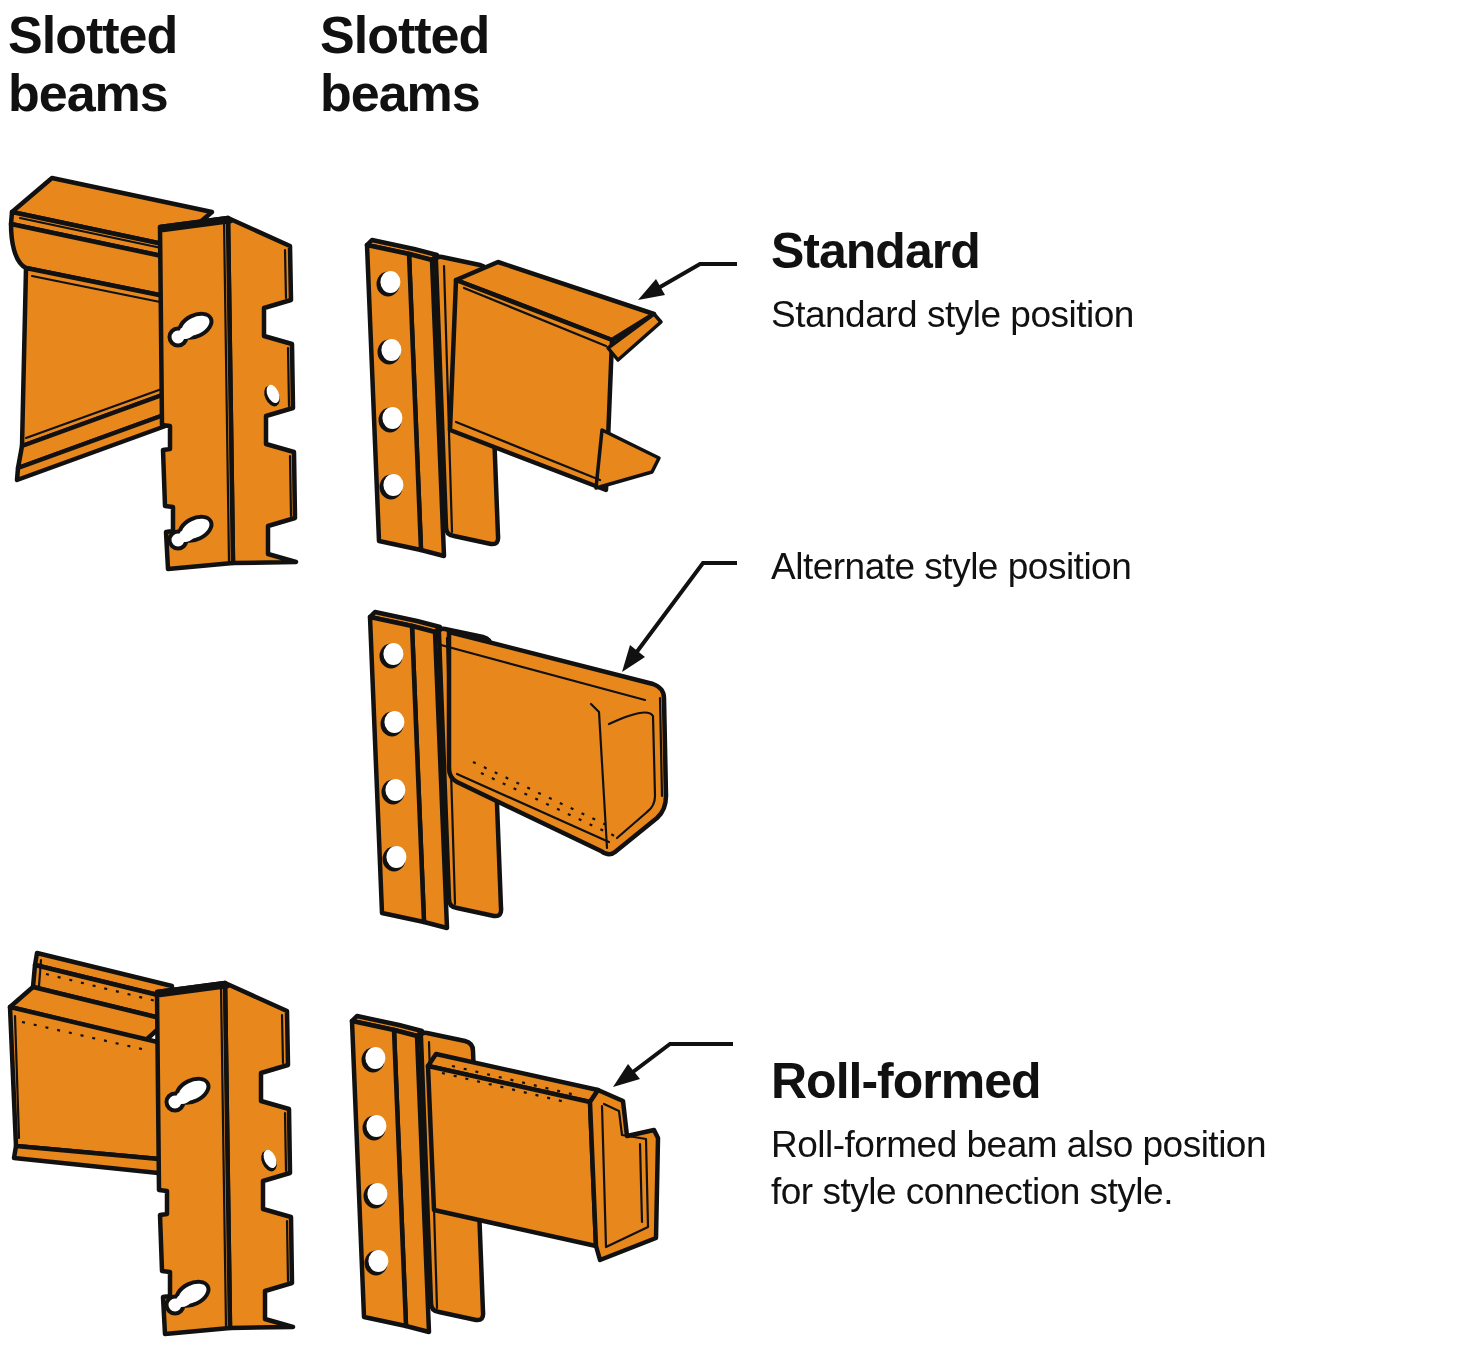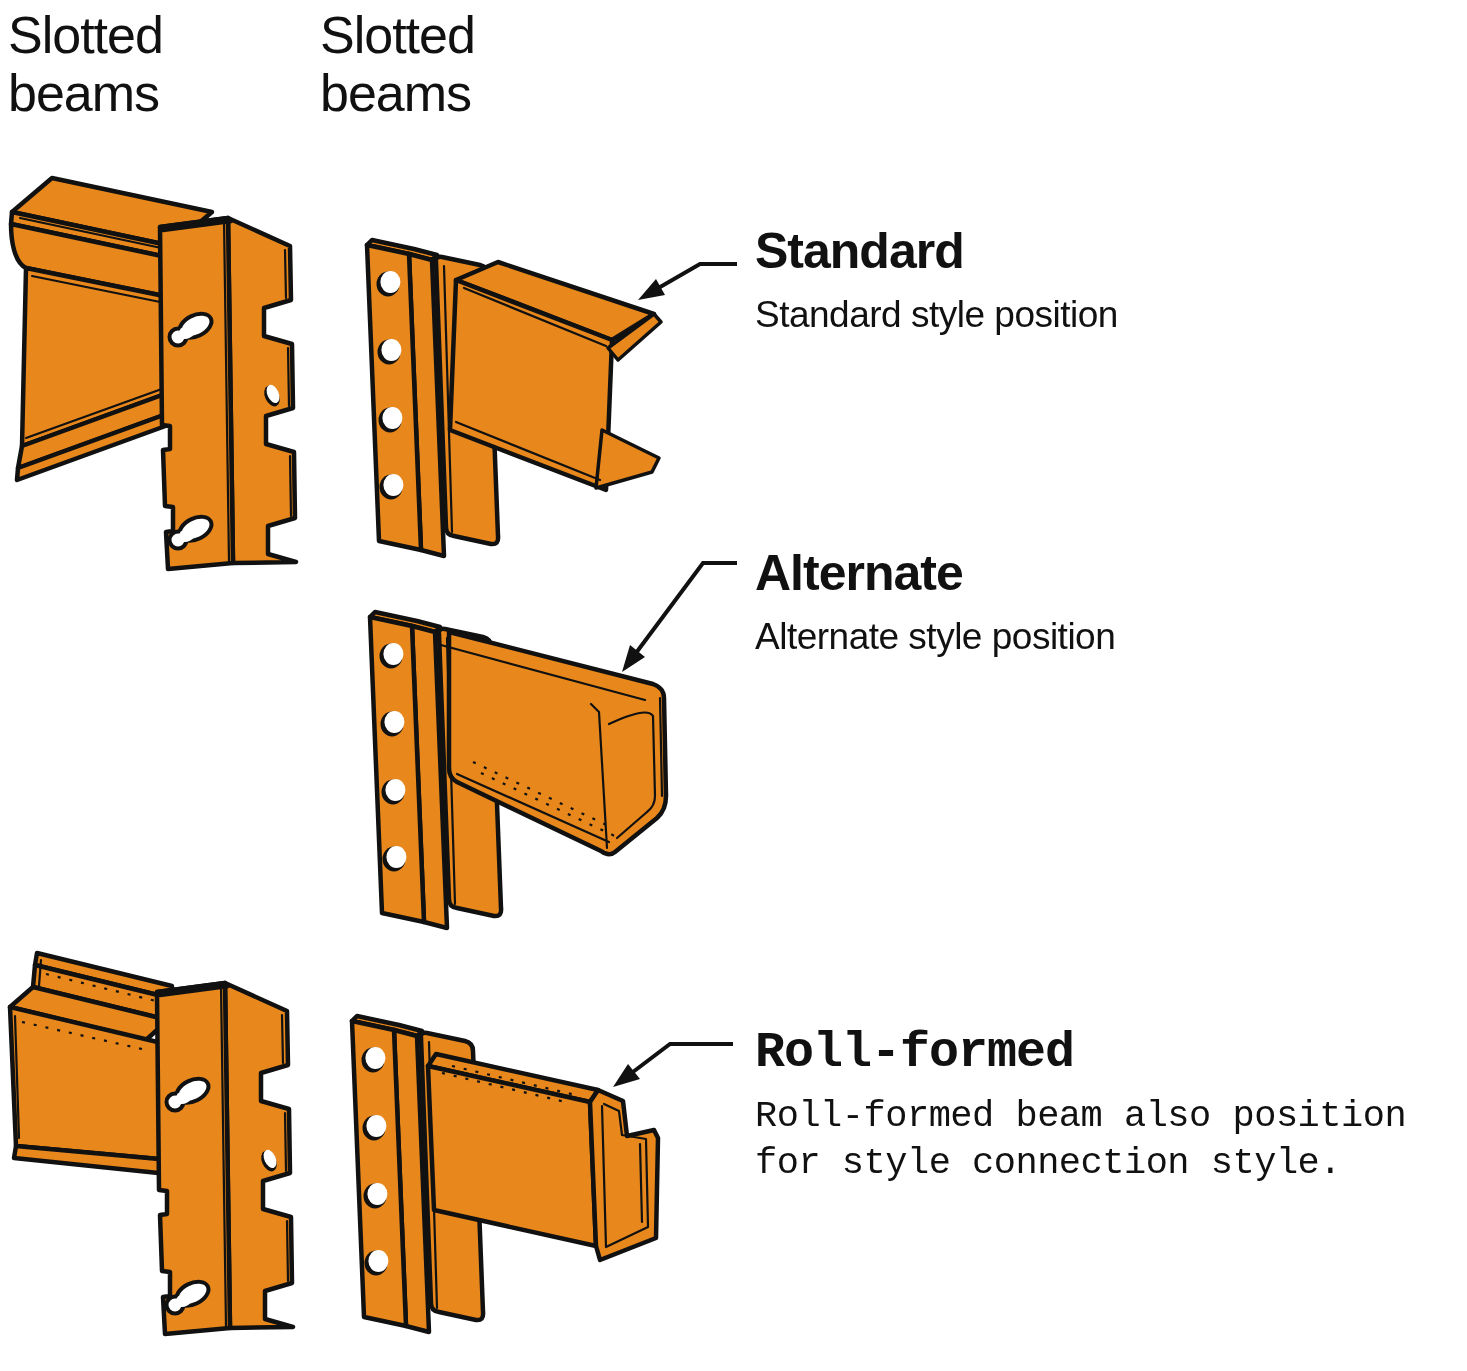--- a/index.html
+++ b/index.html
@@ -1,21 +1,21 @@
 <!DOCTYPE html>
 <html style="--orange: #E8881C; --ink: #111111;"><head>
 <meta charset="utf-8">
 <style>
   :root { --orange:#E8881C; --ink:#111111; }
   * { margin:0; padding:0; box-sizing:border-box; }
   html,body { width:1467px; height:1371px; background:#ffffff; overflow:hidden;
               font-family:"Liberation Sans", sans-serif; color:var(--ink); }
   .abs { position:absolute; }
-  .col-head { font-size:52px; font-weight:normal; line-height:1.12; letter-spacing:-1px; }
-  .sec { width:680px; }
+  .col-head { font-size:52px; font-weight:bold; line-height:1.12; letter-spacing:-1px; }
+  .sec { width:680px;margin-left:16px; }
   .sec h2 { font-size:50px; font-weight:bold; letter-spacing:-1px; margin-bottom:12px; }
   .sec .body { font-size:37px; line-height:1.26; letter-spacing:-0.5px; }
   .accent { color:var(--orange); }
   svg.fig { position:absolute; overflow:visible; }
   .o  { fill:var(--orange); stroke:var(--ink); stroke-width:4.5; stroke-linejoin:round; }
   .o3 { fill:var(--orange); stroke:var(--ink); stroke-width:3.5; stroke-linejoin:round; }
   .ln { fill:none; stroke:var(--ink); stroke-width:2.2; stroke-linecap:round; stroke-linejoin:round; }
   .dot{ fill:none; stroke:var(--ink); stroke-width:2.2; stroke-dasharray:3 9; }
   .arrow { stroke:var(--ink); stroke-width:4; fill:none; }
   .ah { fill:var(--ink); }
@@ -177,27 +177,26 @@
 
 
 <div class="abs sec" style="left:755px; top:222px;">
   <h2>Standard</h2>
   <div class="body">
     <div>Standard style position</div>
   </div>
 </div>
 
 <div class="abs sec" style="left:755px; top:544px;">
-  <h2>Alternate</h2>
   <div class="body">
     <div>Alternate style position</div>
   </div>
 </div>
 
-<div class="abs sec" style="left:755px; top:1024px;font-family:Liberation Mono, monospace;">
+<div class="abs sec" style="left:755px; top:1052px;">
   <h2>Roll-formed</h2>
   <div class="body">
     <div>Roll-formed beam also position</div>
     <div>for style connection style.</div>
   </div>
 </div>
 
 
 
 

